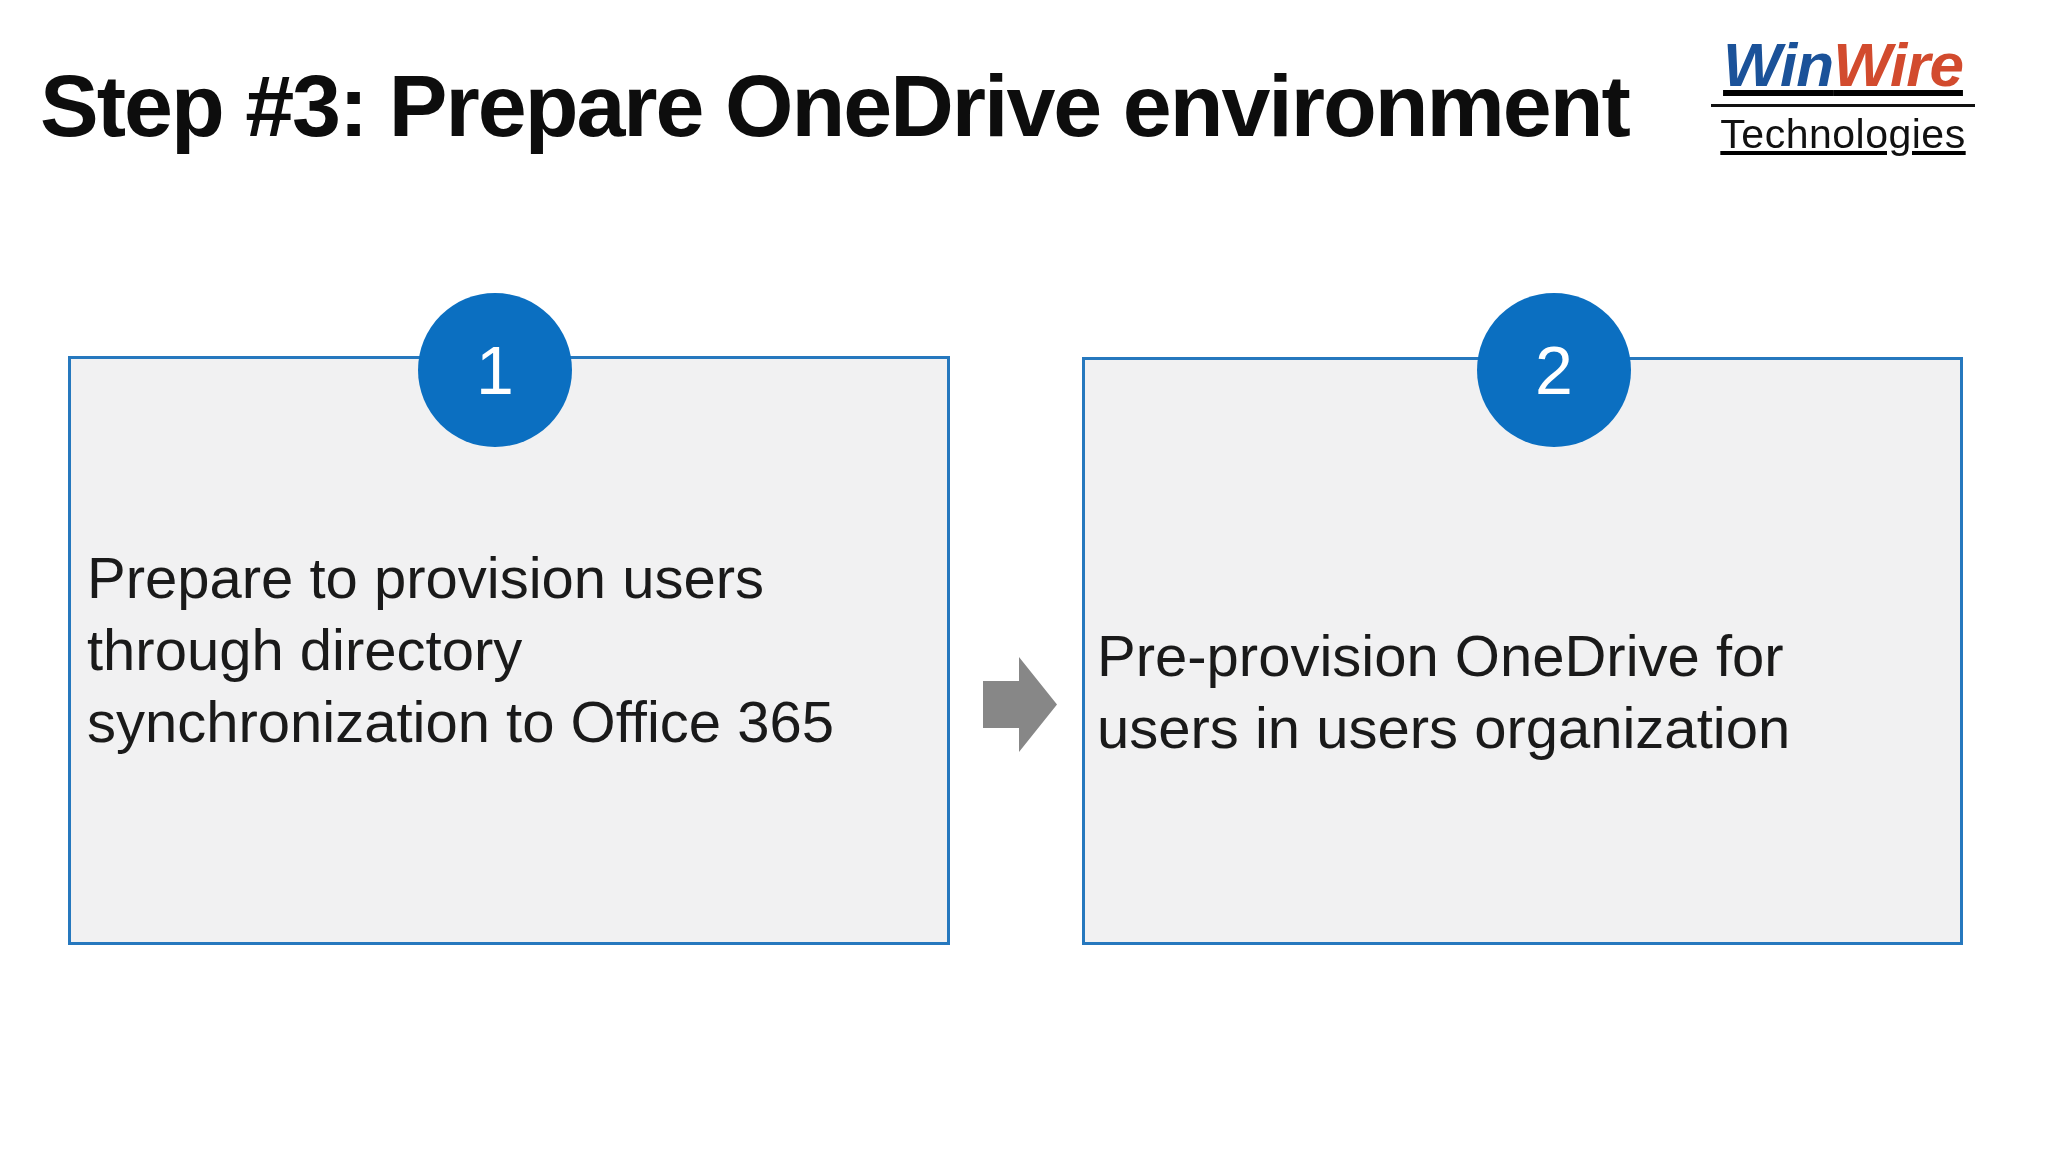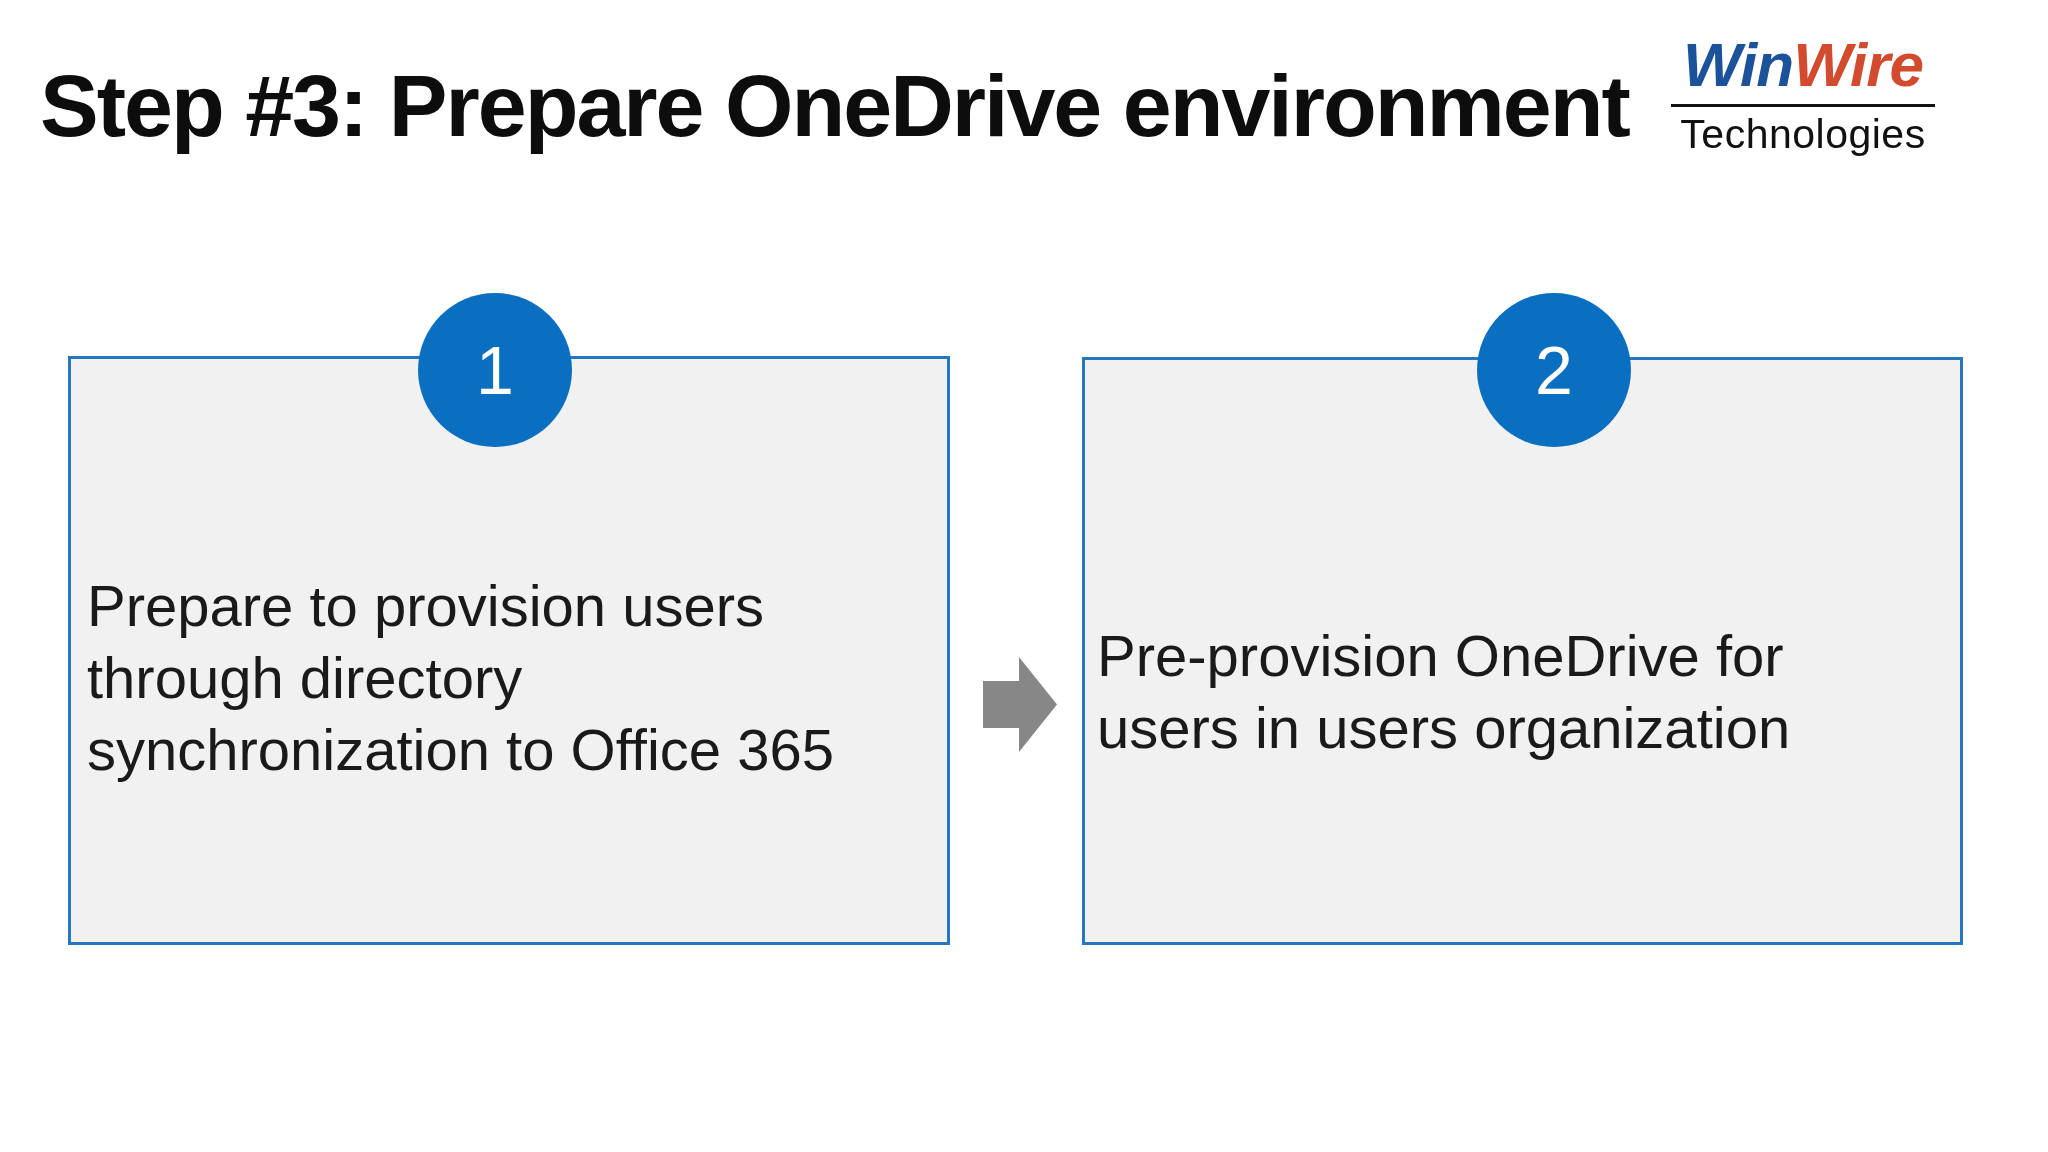--- a/index.html
+++ b/index.html
@@ -19,23 +19,24 @@
     font-size:88px;
     font-weight:700;
     letter-spacing:-2px;
     line-height:108px;
     color:#0d0d0d;
   }
 
   
   .logo{
     position:absolute;
-    left:1671px;top:30px;
+    left:1711px;top:30px;
     width:264px;
     text-align:center;
+    text-decoration:underline;
   }
   .logo-wordmark{
     font-size:62px;
     line-height:70px;
     font-weight:700;
     font-style:italic;
     letter-spacing:-1px;
     white-space:nowrap;
   }
   .logo-win{color:var(--logo-blue,#1B5299);}
@@ -80,21 +81,21 @@
   .step-badge.two{left:1477px;top:293px;}
 
   .step-text{
     position:absolute;
     font-size:58px;
     line-height:72px;
     color:var(--text-dark,#1A1A1A);
     white-space:pre-line;
     z-index:2;
   }
-  .step-text.one{left:87px;top:542px;width:840px;margin-top:28px;}
+  .step-text.one{left:87px;top:542px;width:840px;}
   .step-text.two{left:1097px;top:620px;width:840px;}
 
   
   .arrow{
     position:absolute;
     left:983px;top:657px;
     width:74px;height:95px;
     z-index:2;
   }
 </style>

